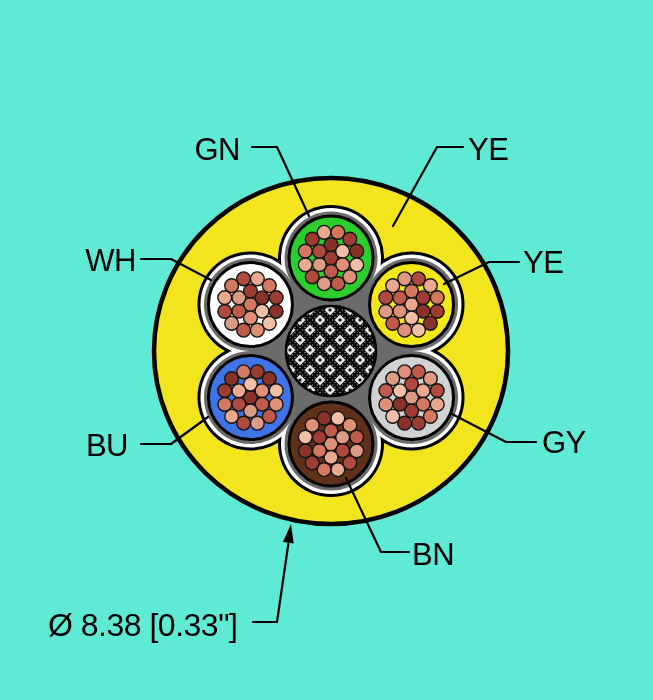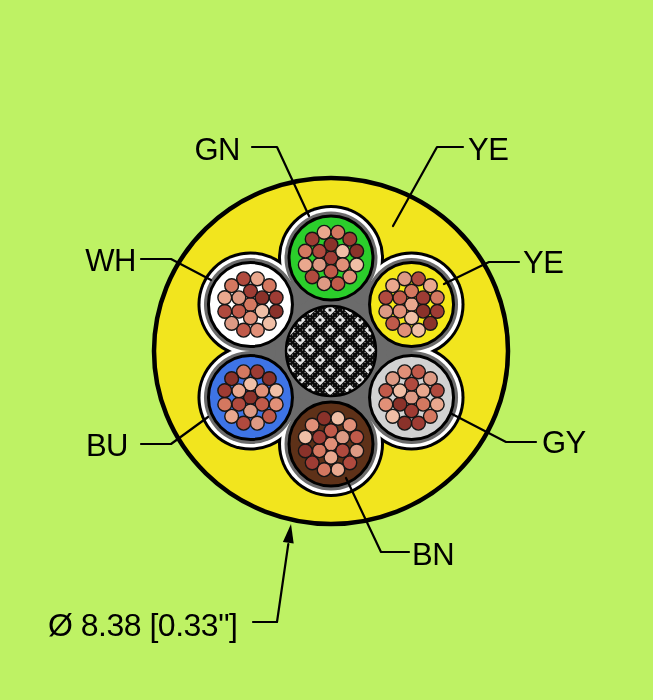--- a/index.html
+++ b/index.html
@@ -1,19 +1,19 @@
 <!DOCTYPE html>
 <html><head>
 <meta charset="utf-8">
 <style>
   html,body{margin:0;padding:0;background:#fff;}
   .stage{
     position:relative;
     width:653px;height:700px;
-    background:#bef264;
+    background:#5eead4;
     font-family:"Liberation Sans",sans-serif;
     overflow:hidden;
     text-align:right;
   }
   svg{display:block;}
   text{
     fill:#000;
     font-family:"Liberation Sans",sans-serif;
     font-size:31px;
     letter-spacing:-0.5px;

